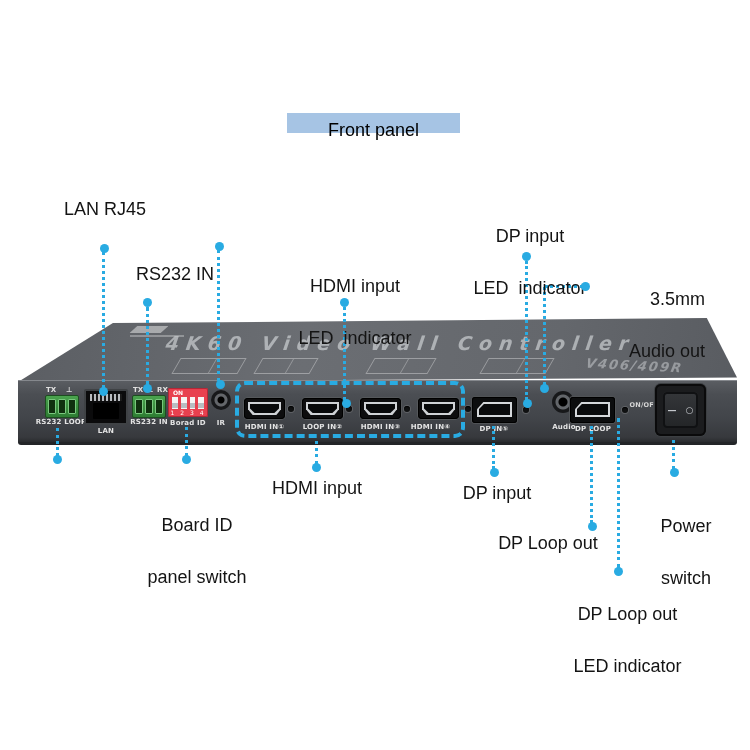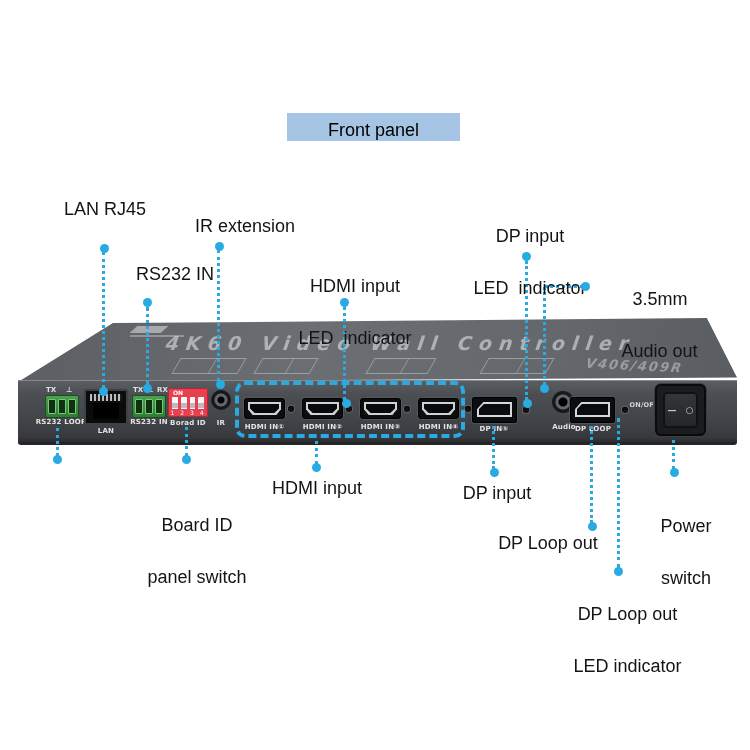--- a/index.html
+++ b/index.html
@@ -1,31 +1,31 @@
 <!DOCTYPE html>
 <html><head>
 <meta charset="utf-8">
 <style>
   html,body{margin:0;padding:0;background:#fff;}
   .canvas{position:relative;width:750px;height:750px;background:#fff;overflow:hidden;
           font-family:"Liberation Sans",sans-serif;}
 
   
-  .badge{position:absolute;left:287px;top:113px;width:173px;height:28px;background:#A6C4E4;
+  .badge{position:absolute;left:287px;top:113px;width:173px;height:20px;background:#A6C4E4;
          color:#000;font-size:18px;line-height:34px;text-align:center;z-index:6;}
 
   
   .lbl{position:absolute;color:#141414;font-size:18px;line-height:26px;text-align:center;
        white-space:pre;z-index:6;}
   .l-lan{left:40px;top:196px;width:130px;}
   .l-ir{left:180px;top:213px;width:130px;}
   .l-rs232in{left:110px;top:261px;width:130px;}
   .l-hdmiled{left:272px;top:247px;width:146px;}
   .l-dpled{left:447px;top:197px;width:146px;}
-  .l-audio{left:595px;top:260px;width:110px;text-align:center;}
+  .l-audio{left:595px;top:260px;width:110px;text-align:right;}
   .l-rs232loop{left:10px;top:462px;width:96px;}
   .l-boardid{left:122px;top:486px;width:130px;}
   .l-hdmiinput{left:252px;top:475px;width:130px;}
   .l-dpinput{left:432px;top:480px;width:130px;}
   .l-power{left:618px;top:487px;width:116px;text-align:center;}
   .l-dploopout{left:483px;top:530px;width:130px;}
   .l-dploopled{left:551px;top:575px;width:133px;}
 
   
   .dot{position:absolute;width:9px;height:9px;border-radius:50%;background:#29ABE2;z-index:7;}
@@ -140,21 +140,21 @@
   .pn{position:absolute;font-size:7px;color:#e4e4e4;font-family:"DejaVu Sans",sans-serif;
       font-weight:bold;text-align:center;letter-spacing:.2px;white-space:nowrap;}
   .pn-rs232loop{left:10px;top:37px;width:66px;}
   .pn-lan{left:66px;top:46px;width:44px;}
   .pn-rs232in{left:98px;top:37px;width:66px;}
   .pn-boardid{left:139px;top:38px;width:62px;}
   .pn-ir{left:188px;top:38px;width:30px;}
   .pn-hdmi1{left:216px;top:42px;width:61px;}
   .pn-hdmi2{left:274px;top:42px;width:61px;}
   .pn-hdmi3{left:332px;top:42px;width:61px;}
-  .pn-hdmi4{left:390px;top:42px;width:61px;}
+  .pn-hdmi4{left:382px;top:42px;width:61px;}
   .pn-dpin{left:446px;top:44px;width:60px;}
   .pn-audio{left:516px;top:42px;width:60px;}
   .pn-dploop{left:545px;top:44px;width:60px;}
   .pn-onoff{left:606px;top:20px;width:40px;font-size:6.5px;color:#d5d5d5;}
 
   .psw{position:absolute;left:637px;top:3px;width:51px;height:52px;background:#1b1c1e;border-radius:6px;
        box-shadow:inset 0 0 0 2px #0a0a0b,0 0 0 1px #3c3f42;}
   .psw .rocker{position:absolute;left:8px;top:8px;right:8px;bottom:8px;border-radius:4px;
        background:linear-gradient(180deg,#35373a,#232527);box-shadow:inset 0 0 0 2px #101113;
        display:flex;align-items:center;justify-content:space-around;color:#c9ccd0;
@@ -249,21 +249,21 @@
         </div>
       <div class="hdmi hdmi4">
           <div class="a"></div>
           <div class="b"></div>
         </div>
       <div class="led led1"></div>
       <div class="led led2"></div>
       <div class="led led3"></div>
       <div class="led led4"></div>
       <div class="pn pn-hdmi1">HDMI IN①</div>
-      <div class="pn pn-hdmi2">HDMI IN②</div>
+      <div class="pn pn-hdmi2">LOOP IN②</div>
       <div class="pn pn-hdmi3">HDMI IN③</div>
       <div class="pn pn-hdmi4">HDMI IN④</div>
 
       <div class="dp dp-in">
           <div class="a"></div>
           <div class="b"></div>
         </div>
       <div class="led led-dp"></div>
       <div class="pn pn-dpin">DP IN⑤</div>
 
@@ -283,21 +283,20 @@
           <span class="m1">—</span>
           <span class="m2">○</span>
         </div>
       </div>
     </div>
   </div>
 
   <div class="hl-rect"></div>
 
   <div class="lbl l-lan">LAN RJ45</div>
-  <div class="lbl l-ir">IR extension</div>
   <div class="lbl l-rs232in">RS232 IN</div>
   <div class="lbl l-hdmiled">
     <span>HDMI input</span><br>
     <span>LED  indicator</span>
   </div>
   <div class="lbl l-dpled">
     <span>DP input</span><br>
     <span>LED  indicator</span>
   </div>
   <div class="lbl l-audio">

